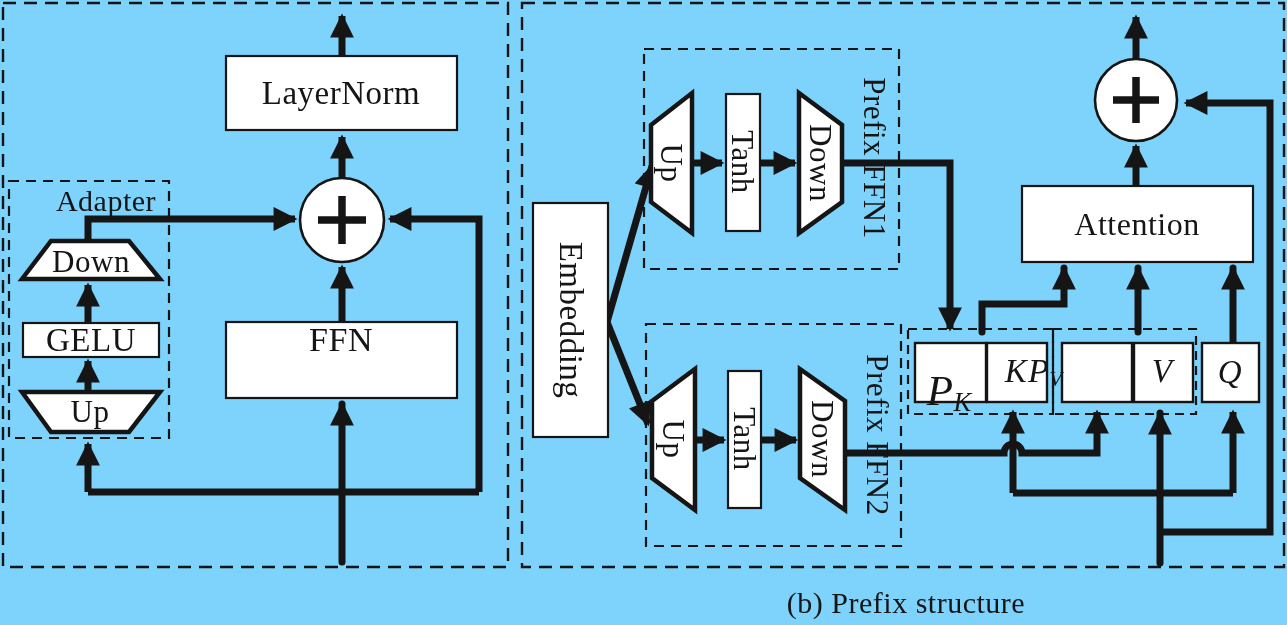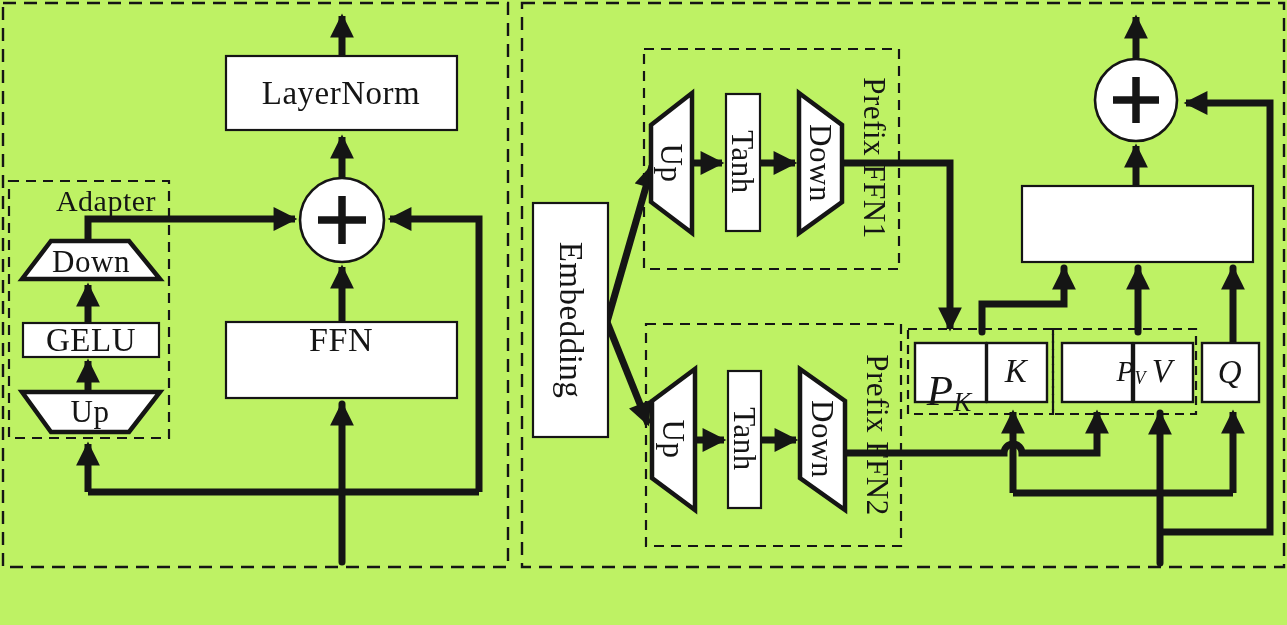--- a/index.html
+++ b/index.html
@@ -1,20 +1,20 @@
 <!DOCTYPE html>
 <html><head>
 <meta charset="utf-8">
 <title>Diagram</title>
 <style>
   html,body{margin:0;padding:0;background:#ffffff;}
   .stage{
     position:relative;
     width:1287px;height:625px;
-    background:#bef264;
+    background:#7dd3fc;
     overflow:hidden;
     font-family:"Liberation Serif", serif;
     color:#151515;
   }
   .stage svg{position:absolute;left:0;top:0;}
   .lbl{
     position:absolute;
     transform:translate(-50%,-50%);
     white-space:nowrap;
     line-height:1;
@@ -119,21 +119,23 @@
   <div class="lbl rot" style="left:671px;top:163px;font-size:31px">Up</div>
   <div class="lbl rot" style="left:742px;top:162px;font-size:31px">Tanh</div>
   <div class="lbl rot" style="left:820px;top:163px;font-size:31px">Down</div>
   <div class="lbl rot" style="left:874px;top:158px;font-size:31px">Prefix FFN1</div>
 
   <div class="lbl rot" style="left:673px;top:439px;font-size:31px">Up</div>
   <div class="lbl rot" style="left:744px;top:439px;font-size:31px">Tanh</div>
   <div class="lbl rot" style="left:822px;top:439px;font-size:31px">Down</div>
   <div class="lbl rot" style="left:877px;top:435px;font-size:31px">Prefix FFN2</div>
 
+  <div class="lbl" style="left:1137px;top:224px;font-size:32px">Attention</div>
 
   <div class="lbl" style="left:949px;top:392px;font-size:43px"><span class="it">P</span><span class="sub">K</span></div>
   <div class="lbl it" style="left:1016px;top:371px;font-size:33px">K</div>
-  <div class="lbl" style="left:1131px;top:372px;font-size:29px"><span class="it">P</span><span class="sub">V</span></div>
+  <div class="lbl" style="left:1045px;top:372px;font-size:34px"><span class="it">P</span><span class="sub">V</span></div>
   <div class="lbl it" style="left:1162px;top:371px;font-size:33px">V</div>
   <div class="lbl it" style="left:1230px;top:372px;font-size:33px">Q</div>
 
+  <div class="lbl" style="left:906px;top:603px;font-size:30px">(b) Prefix structure</div>
 
 </div>
 
 </body></html>

